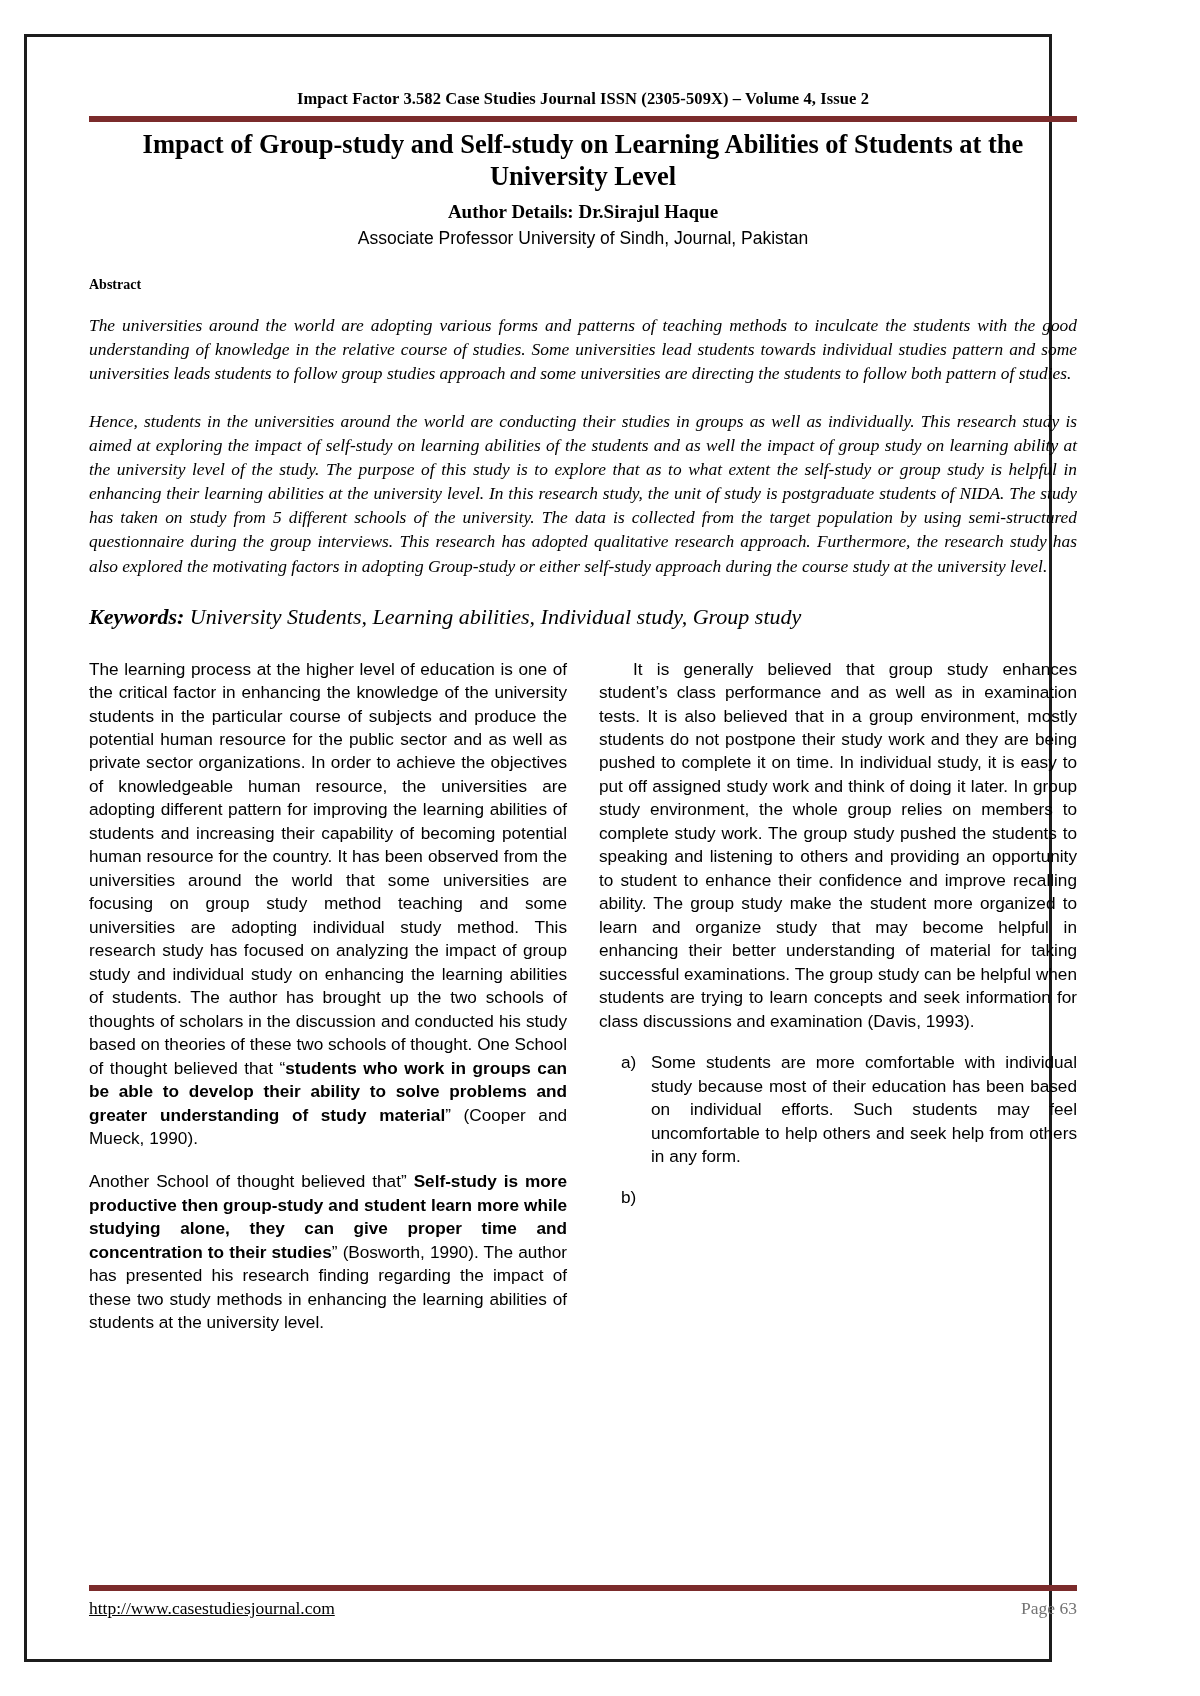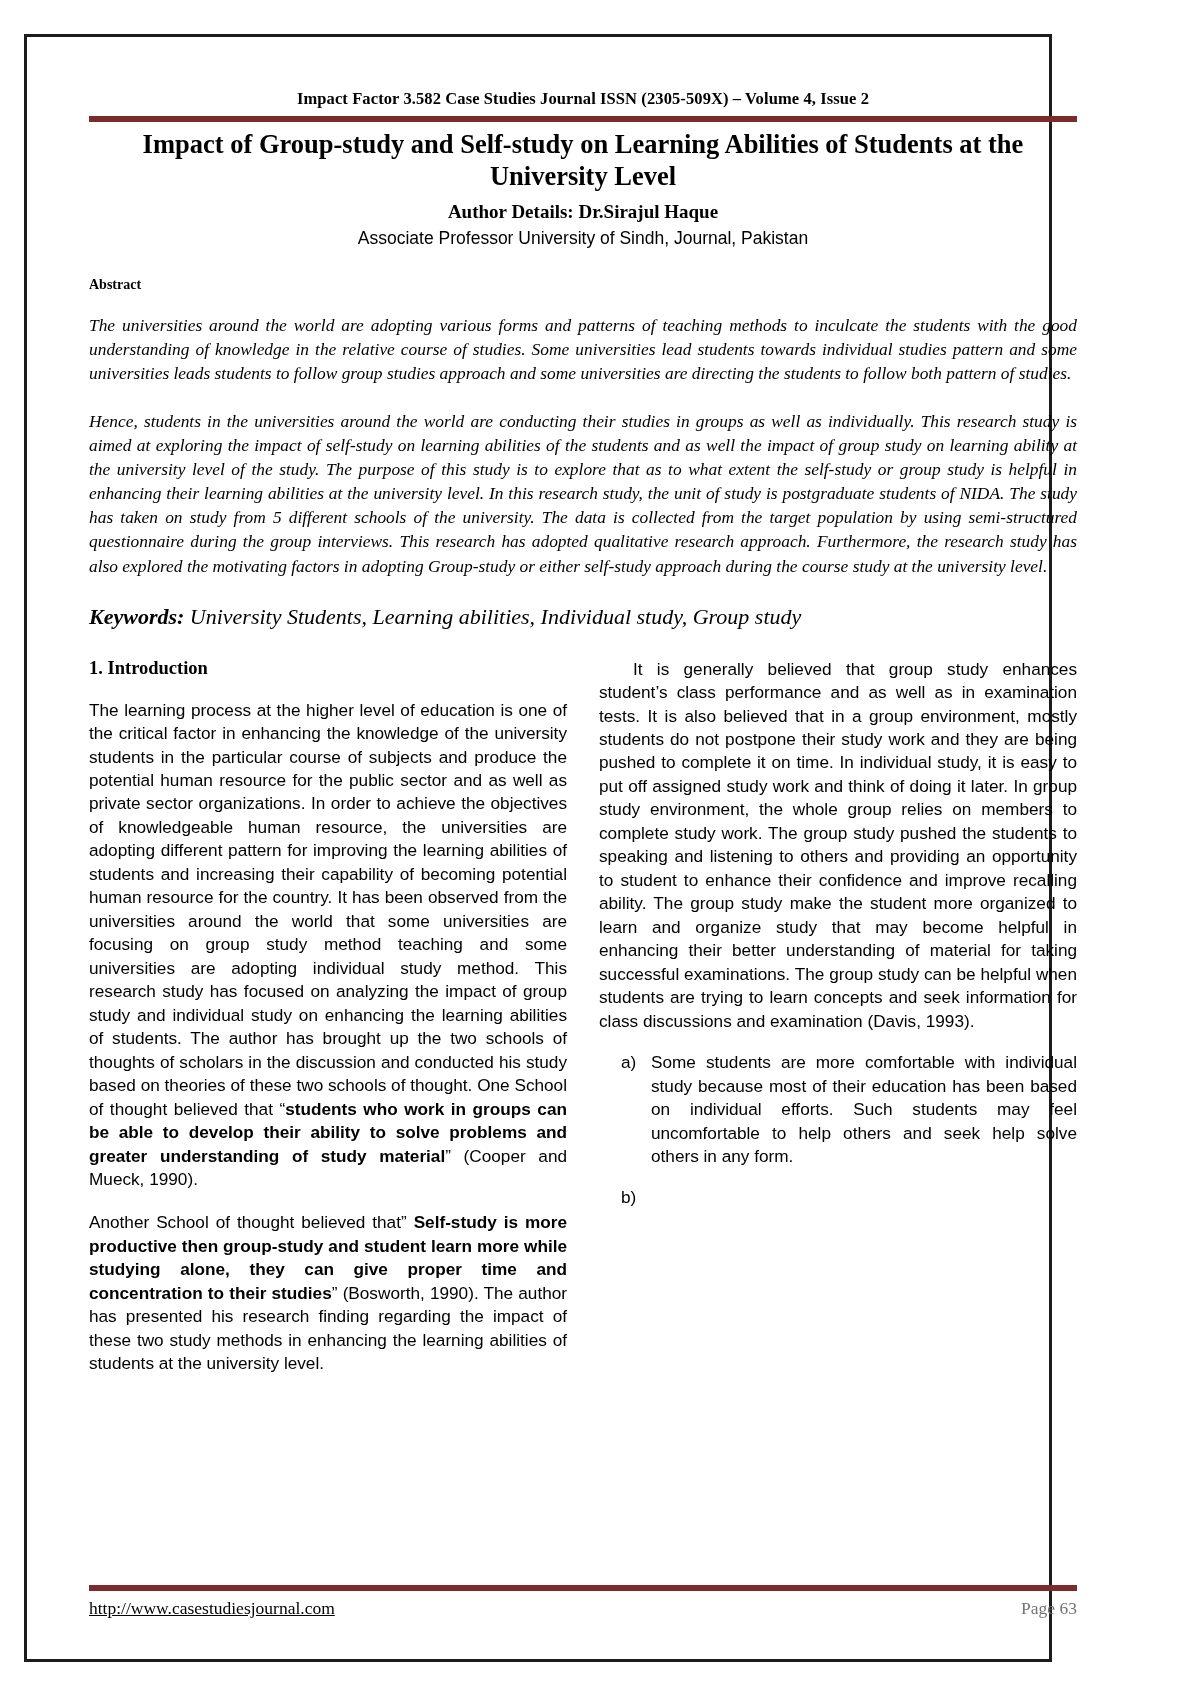--- a/index.html
+++ b/index.html
@@ -226,34 +226,33 @@
         <p class="abstract-para">The universities around the world are adopting various forms and patterns of teaching methods to inculcate the students with the good understanding of knowledge in the relative course of studies. Some universities lead students towards individual studies pattern and some universities leads students to follow group studies approach and some universities are directing the students to follow both pattern of studies.</p>
         <p class="abstract-para">Hence, students in the universities around the world are conducting their studies in groups as well as individually. This research study is aimed at exploring the impact of self-study on learning abilities of the students and as well the impact of group study on learning ability at the university level of the study. The purpose of this study is to explore that as to what extent the self-study or group study is helpful in enhancing their learning abilities at the university level.  In this research study, the unit of study is postgraduate students of NIDA. The study has taken on study from 5 different schools of the university. The data is collected from the target population by using semi-structured questionnaire during the group interviews. This research has adopted qualitative research approach. Furthermore, the research study has also explored the motivating factors in adopting Group-study or either self-study approach during the course study at the university level.</p>
         <div class="keywords-line">
           <span class="kw-label">Keywords:</span><span> University Students, Learning abilities, Individual study, Group study</span>
         </div>
       </div>
 
       <div class="columns">
 
         <div class="col">
-          <div class="sec-heading">1. Introduction</div>
 
           <p class="body-para"><span>The learning process at the higher level of education is one of the critical factor in enhancing the knowledge of the university students in the particular course of subjects and produce the potential human resource for the public sector and as well as private sector organizations. In order to achieve the objectives of knowledgeable human resource, the universities are adopting different pattern for improving the learning abilities of students and increasing their capability of becoming potential human resource for the country. It has been observed from the universities around the world that some universities are focusing on group study method teaching and some universities are adopting individual study method. This research study has focused on analyzing the impact of group study and individual study on enhancing the learning abilities of students. The author has brought up the two schools of thoughts of scholars in the discussion and conducted his study based on theories of these two schools of thought. One School of thought believed that “</span><b>students who work in groups can be able to develop their ability to solve problems and greater understanding of study material</b><span>” (Cooper and Mueck, 1990).</span></p>
 
           <p class="body-para"><span>Another School of thought believed that” </span><b>Self-study is more productive then group-study and student learn more while studying alone, they can give proper time and concentration to their studies</b><span>” (Bosworth, 1990). The author has presented his research finding regarding the impact of these two study methods in enhancing the learning abilities of students at the university level.</span></p>
         </div>
 
         <div class="col">
           <p class="body-para indent tight">It is generally believed that group study enhances student’s class performance and as well as in examination tests. It is also believed that in a group environment, mostly students do not postpone their study work and they are being pushed to complete it on time. In individual study, it is easy to put off assigned study work and think of doing it later. In group study environment, the whole group relies on members to complete study work. The group study pushed the students to speaking and listening to others and providing an opportunity to student to enhance their confidence and improve recalling ability. The group study make the student more organized to learn and organize study that may become helpful in enhancing their better understanding of material for taking successful examinations. The group study can be helpful when students are trying to learn concepts and seek information for class discussions and examination (Davis, 1993).</p>
 
           <ul class="letter-list">
             <li class="letter-item">
               <span class="letter-marker">a)</span>
-              <span class="letter-text">Some students are more comfortable with individual study because most of their education has been based on individual efforts. Such students may feel uncomfortable to help others and seek help solve others in any form.</span>
+              <span class="letter-text">Some students are more comfortable with individual study because most of their education has been based on individual efforts. Such students may feel uncomfortable to help others and seek help from others in any form.</span>
             </li>
             <li class="letter-item">
               <span class="letter-marker">b)</span>
             </li>
           </ul>
         </div>
 
       </div>
     </div>
 

